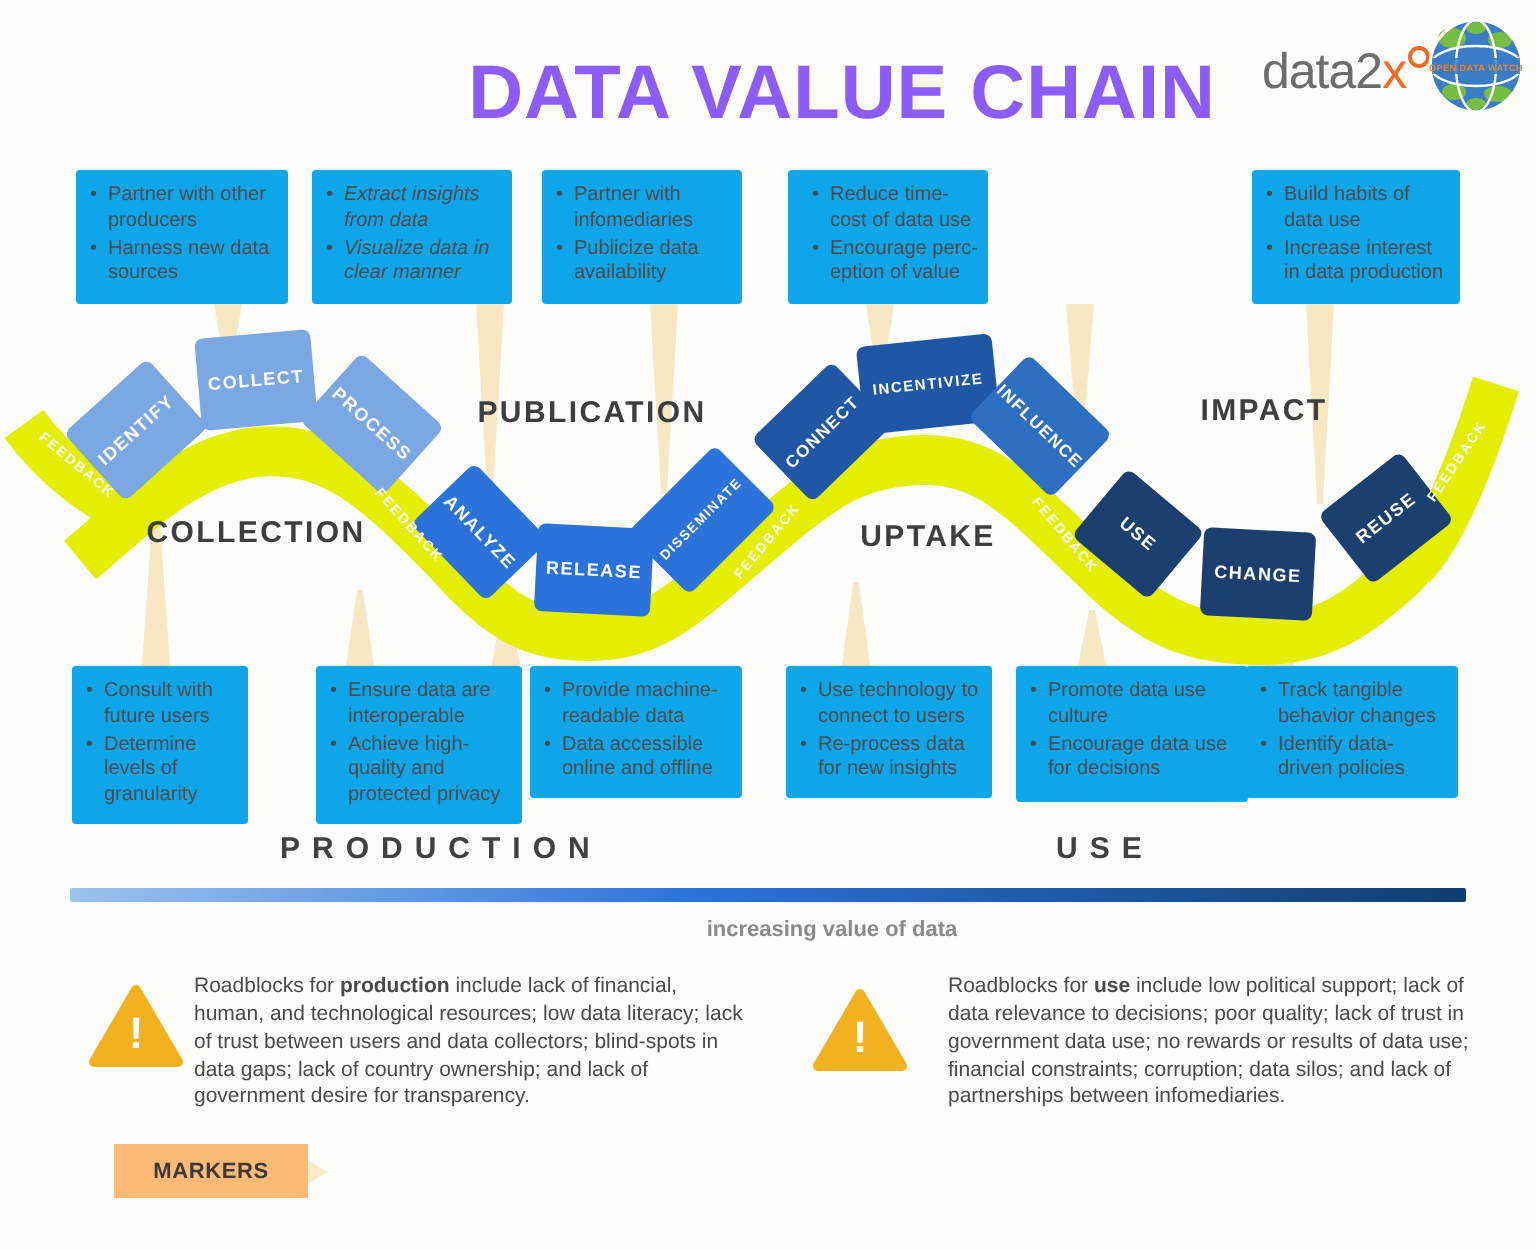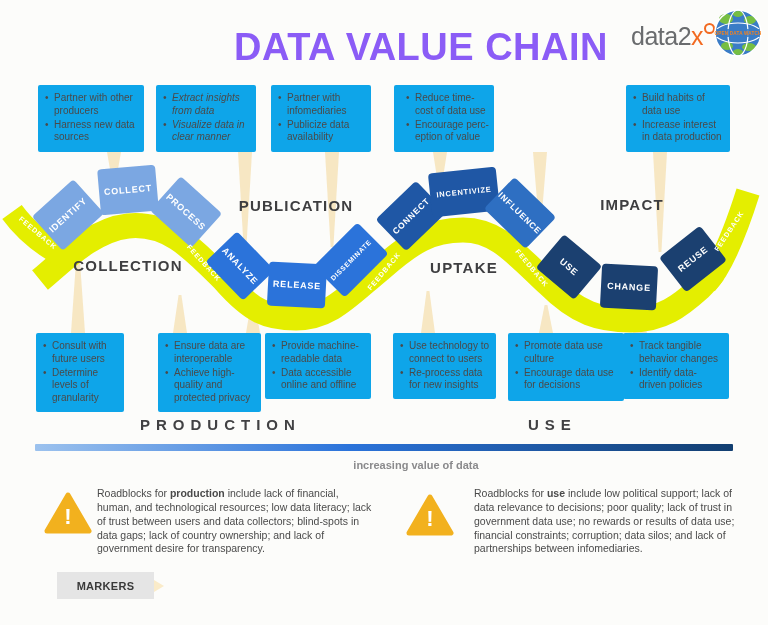--- a/index.html
+++ b/index.html
@@ -31,21 +31,21 @@
   .axis-label{position:absolute;top:416px;font-size:15px;font-weight:700;color:#414143;letter-spacing:6px;}
   .grad-bar{position:absolute;left:35px;top:444px;width:698px;height:7px;border-radius:1px;}
   .axis-caption{position:absolute;left:0;top:459px;width:800px;text-align:center;font-size:11px;font-weight:700;color:#8A8A8C;}
 
   
   .warn{position:absolute;width:48px;height:44px;}
   .rb-text{position:absolute;font-size:10.5px;line-height:1.32;color:#4A4A4A;}
   .rb-text b{font-weight:700;}
 
   
-  .markers-box{position:absolute;left:57px;top:572px;width:97px;height:27px;background:#e5e5e5;display:flex;align-items:center;justify-content:center;font-size:11px;font-weight:700;color:#3A3A3A;letter-spacing:.3px;z-index:3;}
+  .markers-box{position:absolute;left:57px;top:572px;width:97px;height:27px;background:#fdba74;display:flex;align-items:center;justify-content:center;font-size:11px;font-weight:700;color:#3A3A3A;letter-spacing:.3px;z-index:3;}
   .markers-arrow{position:absolute;left:154px;top:580px;width:0;height:0;border-top:6px solid transparent;border-bottom:6px solid transparent;border-left:10px solid #FAEBC9;}
   .markers-text{position:absolute;left:176px;top:579px;width:566px;font-size:11px;color:#4A4A4A;}
 </style>
 </head>
 <body>
 
 <div class="stage">
 
   <div class="title">DATA VALUE CHAIN</div>
   <div class="logo-d2x"><span>data2</span><span class="lx">x</span><span class="lo"></span></div>

